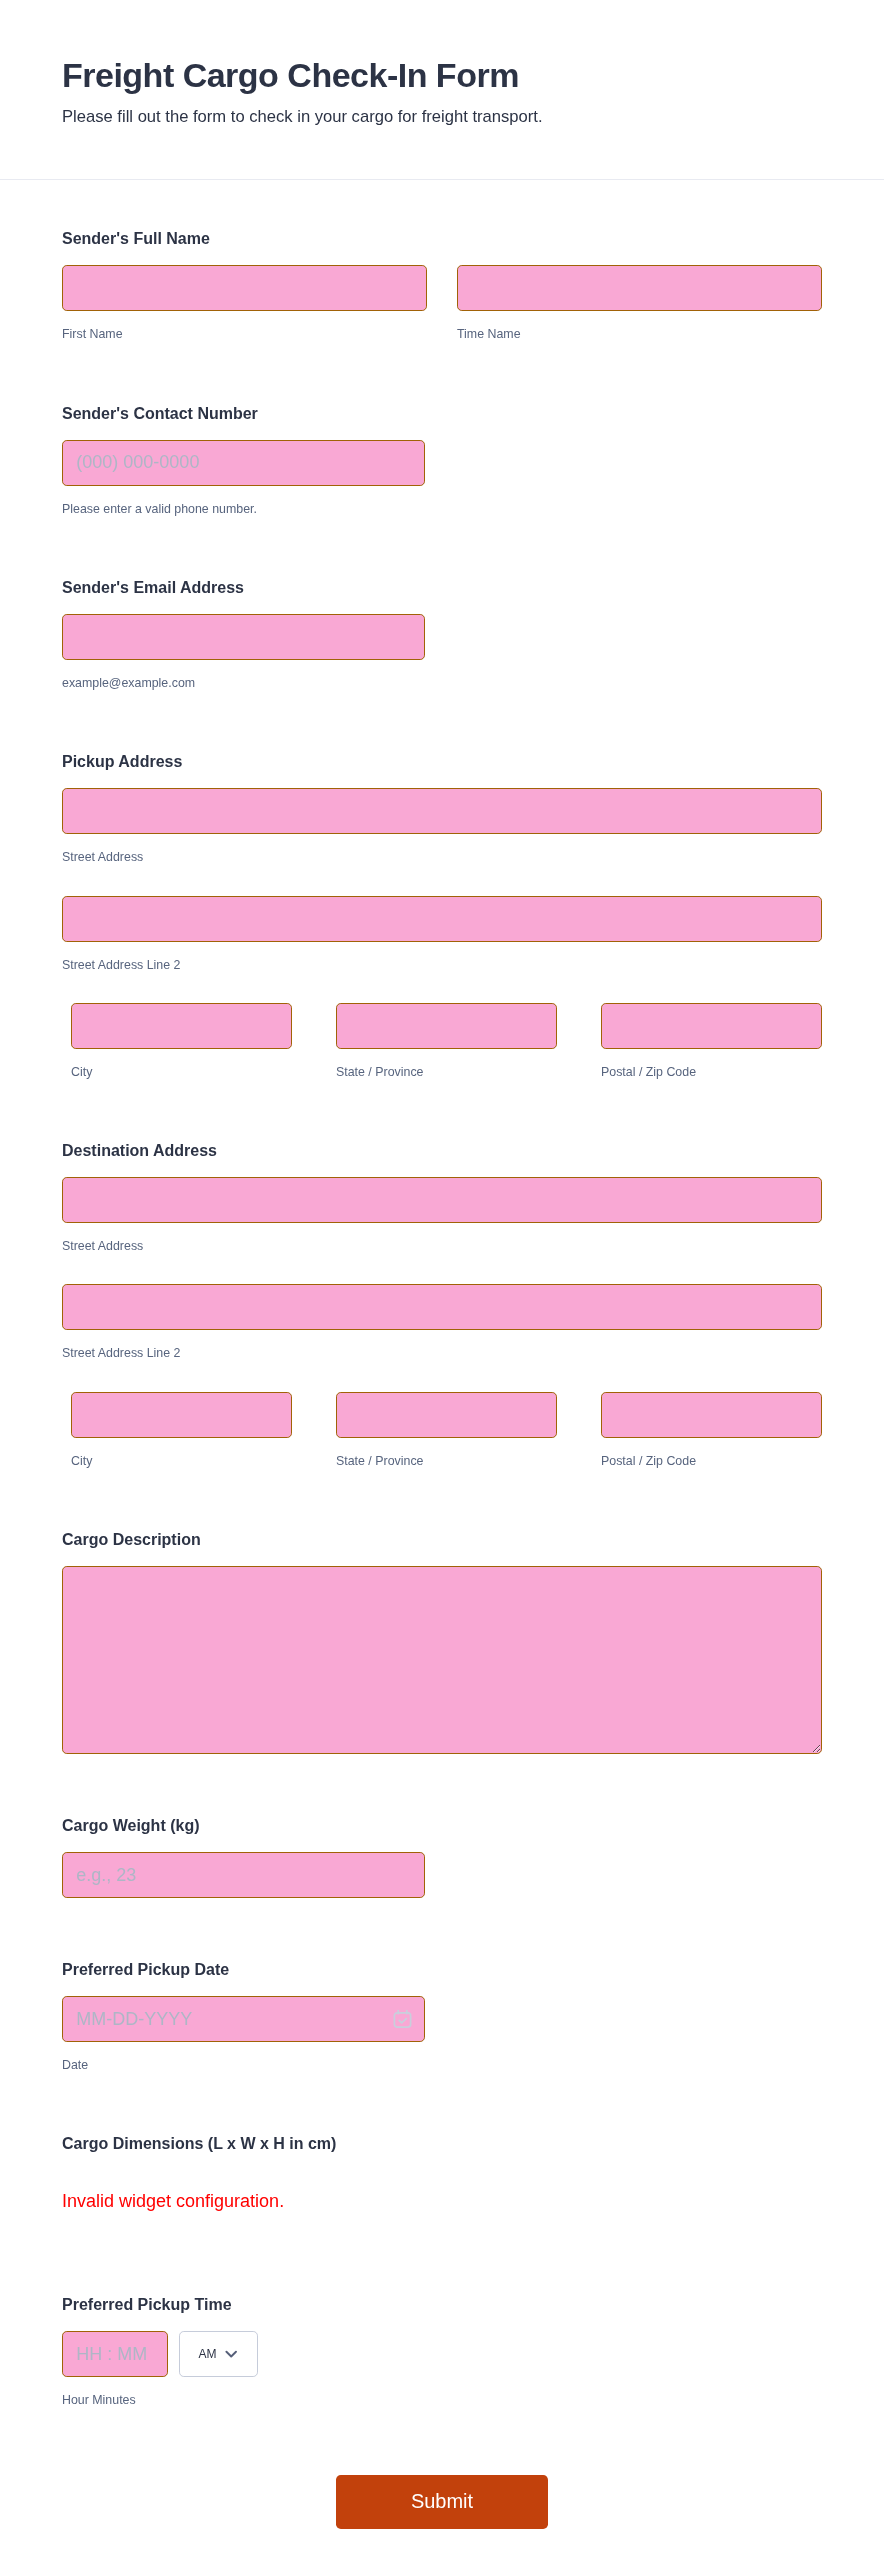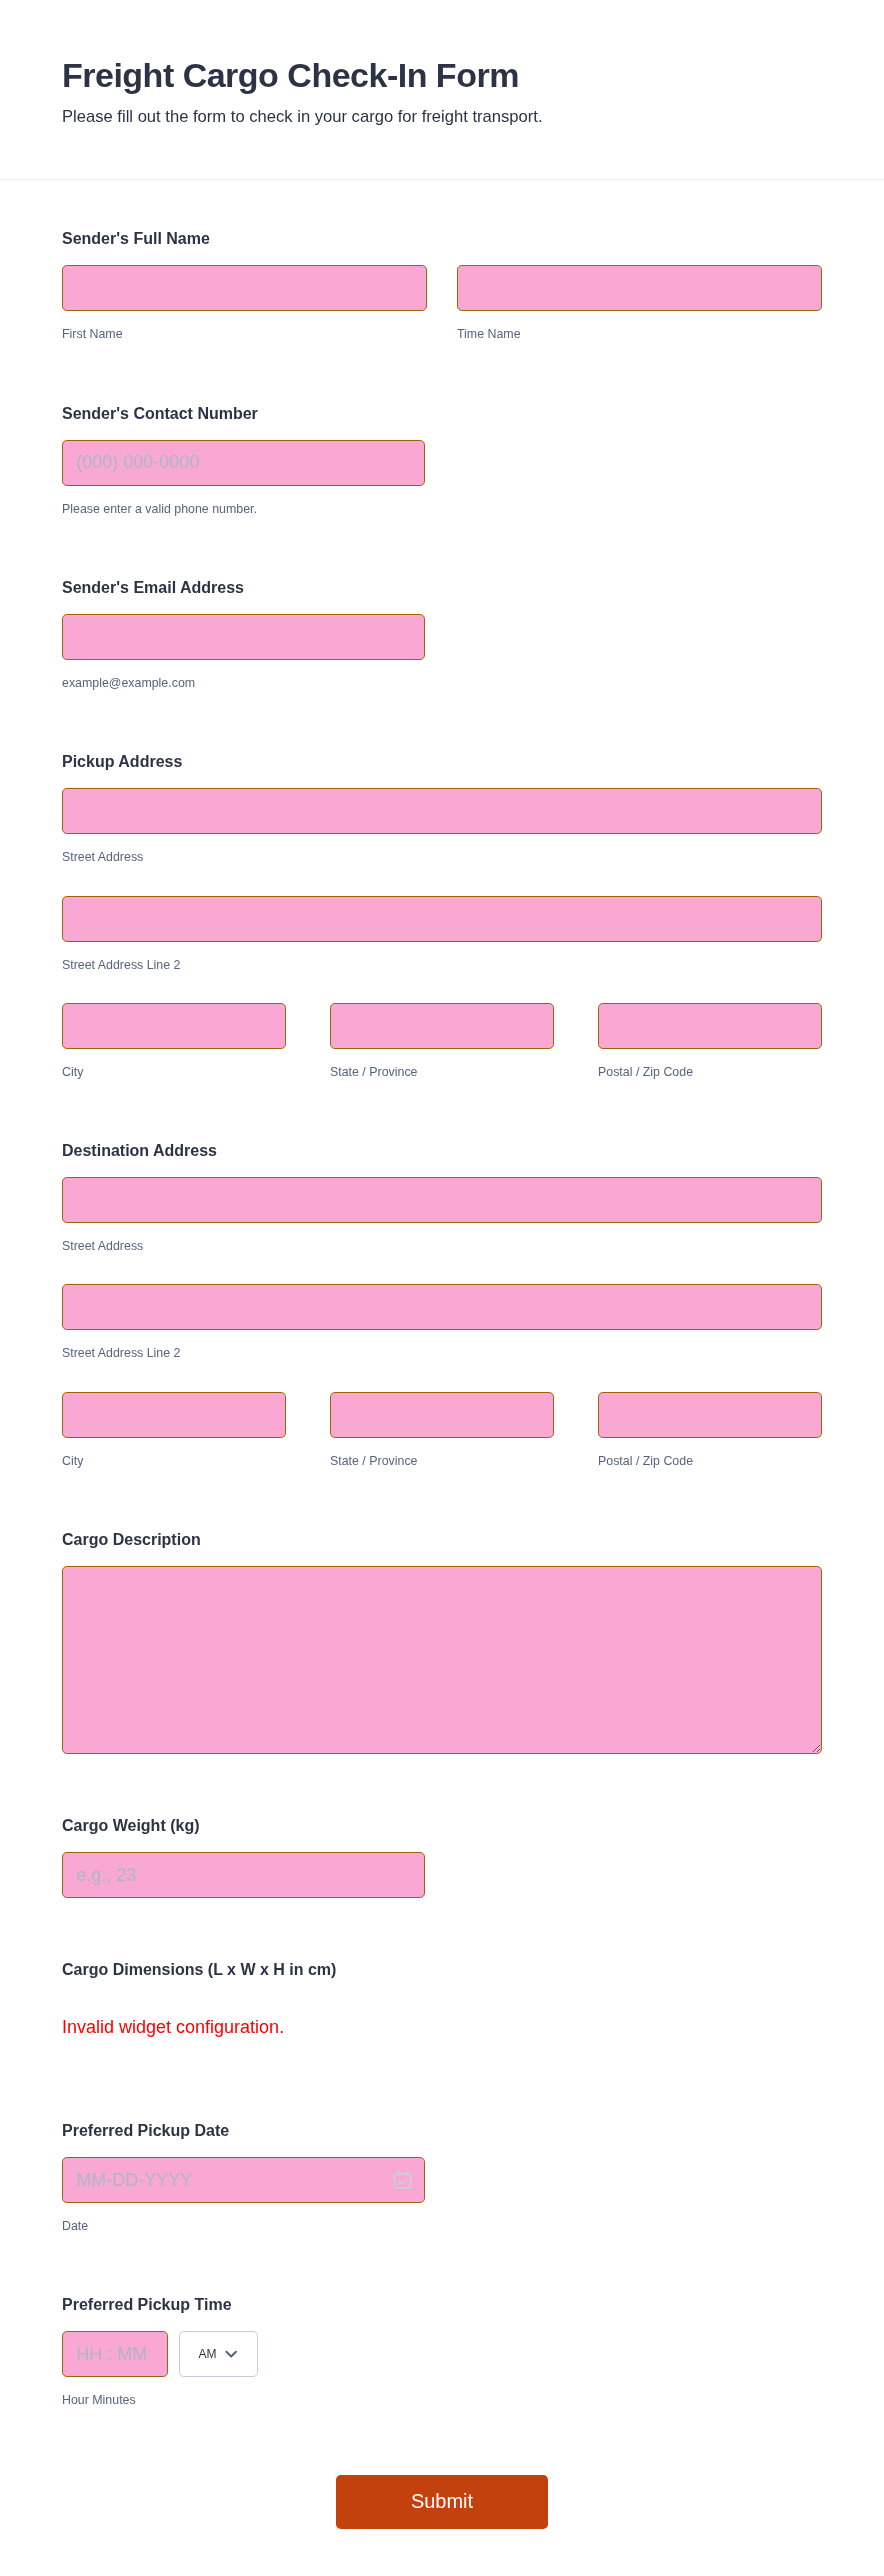--- a/index.html
+++ b/index.html
@@ -18,21 +18,21 @@
   .sublabel{font-size:12.4px; line-height:14.3px; color:#57647e; margin-top:16px;}
 
   .inp{box-sizing:border-box; height:46px; width:100%; border:1px solid #a16207; border-radius:4.8px;
        background:#f9a8d4; padding:0 13.3px; font-family:inherit; font-size:18px; color:#2c3345; outline:none;}
   .inp::placeholder{color:#aeb6c6; opacity:1;}
   textarea.inp{height:188px; padding:11.4px 13.3px; resize:vertical; display:block;}
 
   .row{display:flex;}
   .row-2{gap:30px;}
   .row-2 .col{flex:1; min-width:0;}
-  .row-3{gap:44px;}
+  .row-3{gap:44px;margin-left:9px;}
   .row-3 .col{flex:1; min-width:0;}
   .inp-short{width:363px;}
 
   .date-wrap{position:relative; width:363px;}
   .cal-icon{position:absolute; right:12.4px; top:50%; transform:translateY(-50%); pointer-events:none; display:block;}
 
   .time-row{display:flex; gap:10.5px; align-items:center;}
   .inp-time{width:106px;}
   .fake-select{box-sizing:border-box; width:79px; height:46px; border:1px solid #c6ccda; border-radius:4.8px;
        background:#ffffff; display:flex; align-items:center; justify-content:center; gap:8.6px; cursor:pointer;}
@@ -141,36 +141,36 @@
     <section class="q">
       <div class="q-label">Cargo Description</div>
       <textarea class="inp" style=""></textarea>
     </section>
 
     <section class="q">
       <div class="q-label">Cargo Weight (kg)</div>
       <input class="inp inp-short" type="text" placeholder="e.g., 23" style="">
     </section>
 
-    <section class="q q-dimensions">
-      <div class="q-label">Cargo Dimensions (L x W x H in cm)</div>
-      <div class="error-text">Invalid widget configuration.</div>
-    </section>
-
     <section class="q">
       <div class="q-label">Preferred Pickup Date</div>
       <div class="date-wrap">
         <input class="inp" type="text" placeholder="MM-DD-YYYY" style="">
         <svg class="cal-icon" width="21" height="21" viewBox="0 0 22 22" fill="none">
           <rect x="2.5" y="4.5" width="17" height="15" rx="3" stroke="#c9cfdc" stroke-width="1.8"></rect>
           <path d="M6.5 2.2 v3.2 M15.5 2.2 v3.2" stroke="#c9cfdc" stroke-width="1.8" stroke-linecap="round"></path>
           <path d="M7.5 12.5 l2.6 2.6 L15 10.5" stroke="#c9cfdc" stroke-width="1.8" stroke-linecap="round" stroke-linejoin="round" fill="none"></path>
         </svg>
       </div>
       <div class="sublabel">Date</div>
+    </section>
+
+    <section class="q q-dimensions">
+      <div class="q-label">Cargo Dimensions (L x W x H in cm)</div>
+      <div class="error-text">Invalid widget configuration.</div>
     </section>
 
     <section class="q q-time">
       <div class="q-label">Preferred Pickup Time</div>
       <div class="time-row">
         <input class="inp inp-time" type="text" placeholder="HH : MM" style="">
         <div class="fake-select">
           <span class="val">AM</span>
           <svg width="12.4" height="8.6" viewBox="0 0 13 9" fill="none">
             <path d="M1.5 1.8 L6.5 6.8 L11.5 1.8" stroke="#565f79" stroke-width="2" stroke-linecap="round" stroke-linejoin="round"></path>

